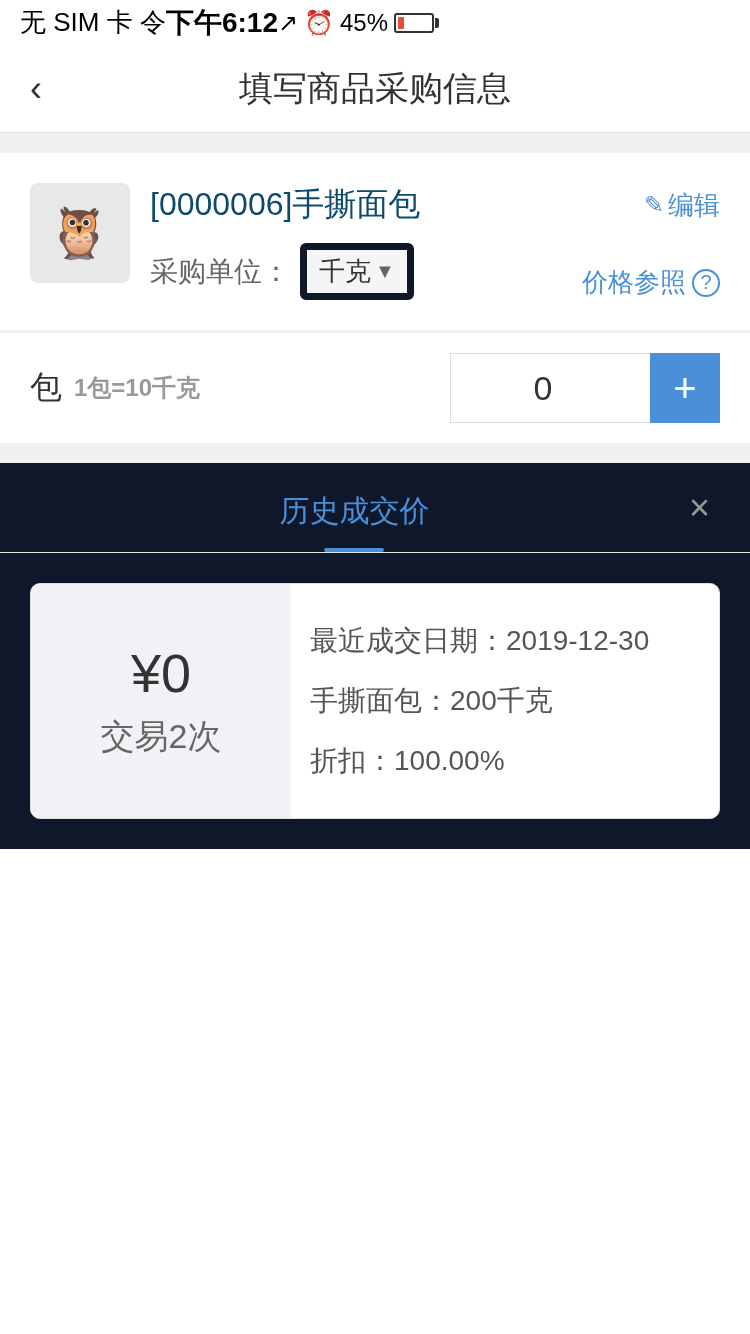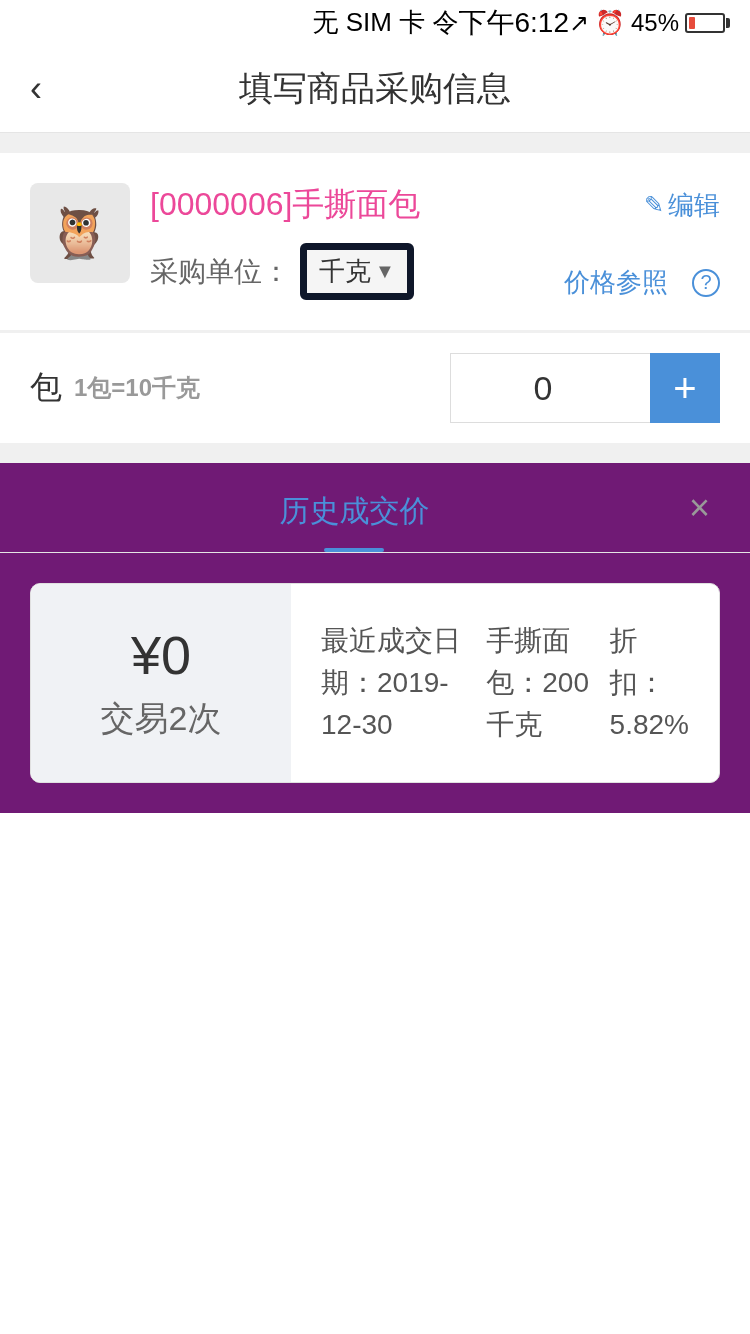--- a/index.html
+++ b/index.html
@@ -12,34 +12,34 @@
       overflow-x: hidden;
     }
 
     
     .status-bar {
       width: 750px;
       height: 45px;
       background: #fff;
       display: flex;
       align-items: center;
-      justify-content: flex-end;
+      justify-content: flex-start;
       padding: 0 20px;
       font-size: 26px;
     }
     .status-left {
       display: flex;
       align-items: center;
       gap: 8px;
       font-size: 26px;
       color: #000;
     }
     .status-center {
       font-size: 28px;
-      font-weight: 400;
+      font-weight: 700;
       color: #000;
     }
     .status-right {
       display: flex;
       align-items: center;
       gap: 6px;
       font-size: 24px;
       color: #000;
     }
     .battery-icon {
@@ -127,21 +127,21 @@
     .product-info {
       flex: 1;
     }
     .product-name-row {
       display: flex;
       justify-content: space-between;
       align-items: center;
     }
     .product-name {
       font-size: 32px;
-      color: #ec4899;
+      color: #0c4a6e;
       font-weight: 500;
     }
     .edit-btn {
       font-size: 26px;
       color: #4a90d9;
       display: flex;
       align-items: center;
       gap: 4px;
       cursor: pointer;
     }
@@ -175,21 +175,21 @@
     }
     .unit-select-arrow {
       font-size: 20px;
       color: #666;
     }
     .price-ref-btn {
       font-size: 26px;
       color: #4a90d9;
       display: flex;
       align-items: center;
-      gap: 24px;
+      gap: 6px;
       cursor: pointer;
       margin-top: 16px;
     }
     .price-ref-icon {
       width: 28px;
       height: 28px;
       border: 2px solid #4a90d9;
       border-radius: 50%;
       display: flex;
       align-items: center;
@@ -247,21 +247,21 @@
       font-size: 40px;
       display: flex;
       align-items: center;
       justify-content: center;
       cursor: pointer;
       border: none;
     }
 
     
     .tabs-panel {
-      background: #701a75;
+      background: #0f172a;
       margin-top: 20px;
     }
     .tabs-header {
       display: flex;
       align-items: center;
       border-bottom: 1px solid #e5e5e5;
       padding: 0 30px;
       position: relative;
     }
     .tab-item {
@@ -319,23 +319,23 @@
       color: #333;
       font-weight: 400;
     }
     .price-trade-count {
       font-size: 34px;
       color: #666;
       margin-top: 10px;
     }
     .price-card-right {
       flex: 1;
-      padding: 36px 30px;
-      display: flex;
-      flex-direction: row;
+      padding: 36px 19px;
+      display: flex;
+      flex-direction: column;
       gap: 18px;
     }
     .price-detail-row {
       font-size: 28px;
       color: #555;
       line-height: 1.5;
     }
 
     
     .bottom-area {
@@ -431,20 +431,20 @@
         <div class="price-trade-count">交易2次</div>
       </div>
       <div class="price-card-right">
         <div class="price-detail-row">
           <span>最近成交日期：</span><span>2019-12-30</span>
         </div>
         <div class="price-detail-row">
           <span>手撕面包：</span><span>200千克</span>
         </div>
         <div class="price-detail-row">
-          <span>折扣：</span><span>5.82%</span>
+          <span>折扣：</span><span>100.00%</span>
         </div>
       </div>
     </div>
   </div>
 </div>
 
 <div class="bottom-area"></div>
 
 </body></html>

